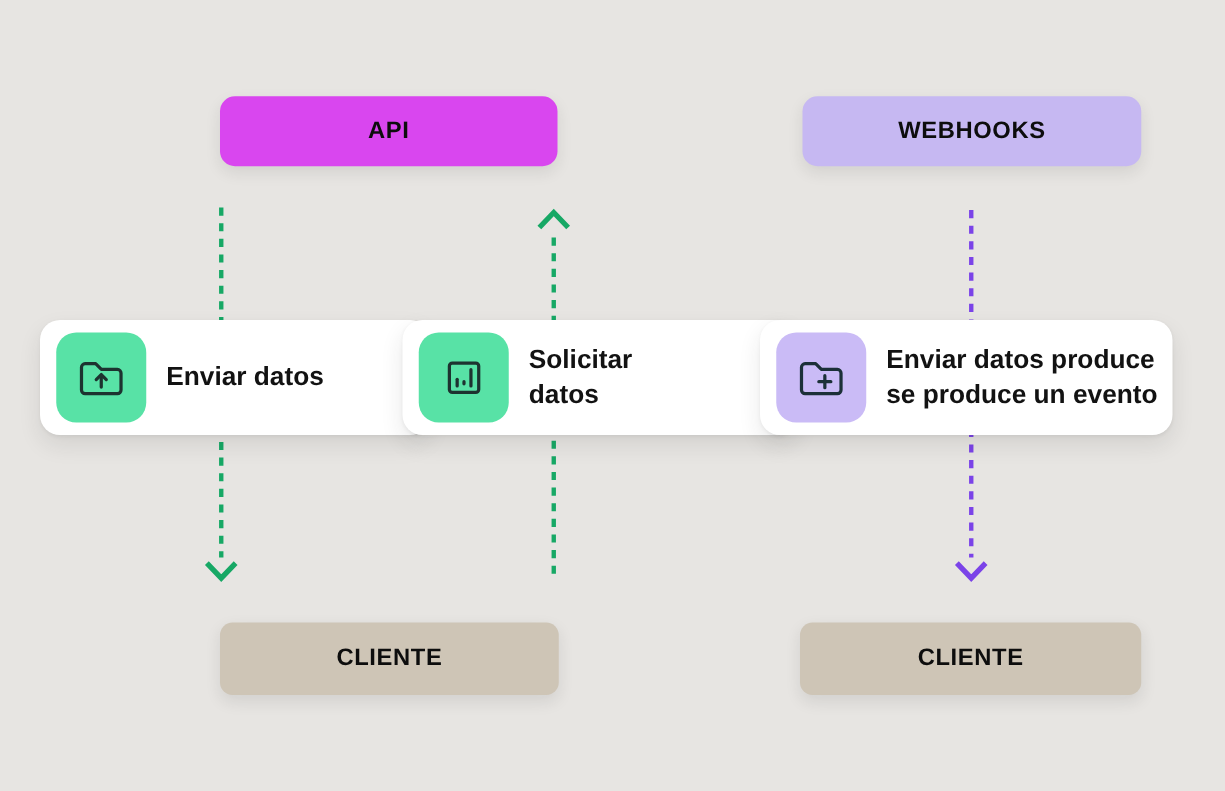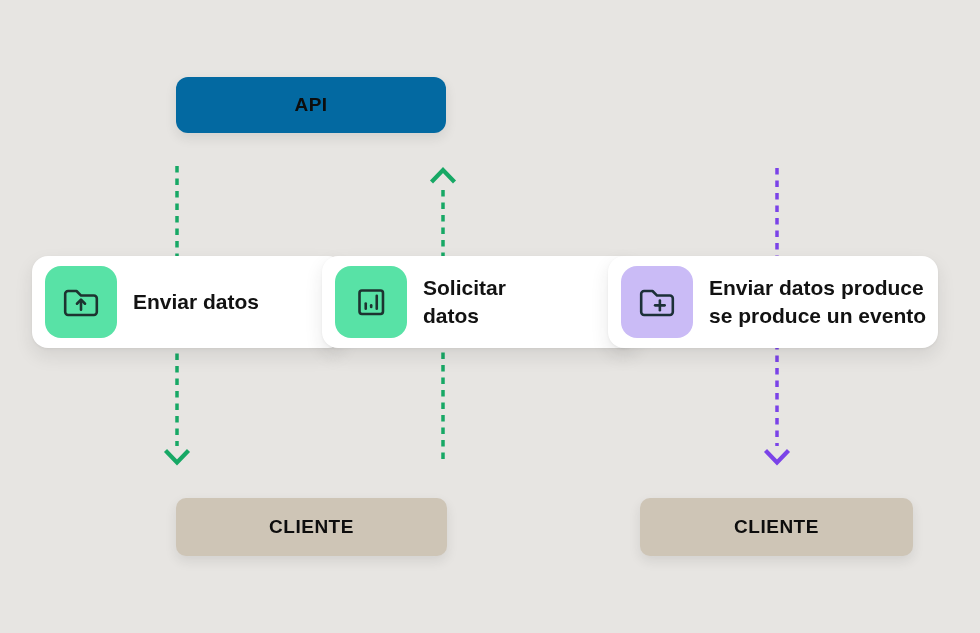--- a/index.html
+++ b/index.html
@@ -5,21 +5,21 @@
   html,body{margin:0;padding:0;}
   body{font-family:"Liberation Sans",sans-serif;background:#E7E5E2;}
   #canvas{position:relative;width:980px;height:633px;background:#E7E5E2;overflow:hidden;}
 
   .badge{
     position:absolute;display:flex;align-items:center;justify-content:center;
     border-radius:12px;font-weight:700;font-size:19px;color:#0d0d0d;
     letter-spacing:0.5px;box-shadow:0 5px 12px rgba(40,40,40,0.10);
     z-index:2;
   }
-  #api-badge{left:176px;top:77px;width:270px;height:56px;background:#0369a1;}
+  #api-badge{left:176px;top:77px;width:270px;height:56px;background:#d946ef;}
   #webhooks-badge{left:642px;top:77px;width:271px;height:56px;background:#C6B8F2;}
   #client-left{left:176px;top:498px;width:271px;height:58px;background:#CEC5B6;border-radius:10px;}
   #client-right{left:640px;top:498px;width:273px;height:58px;background:#CEC5B6;border-radius:10px;}
 
   .card{
     position:absolute;top:256px;height:92px;background:#FFFFFF;border-radius:16px;
     display:flex;align-items:center;gap:16px;padding-left:13px;box-sizing:border-box;
     box-shadow:0 8px 18px rgba(40,40,40,0.10),0 1px 3px rgba(0,0,0,0.05);
     z-index:2;
   }
@@ -66,20 +66,23 @@
 
     <g>
       <path class="dash purple" d="M777 168 V446"></path>
       <polyline class="head purple" points="765.5,450.5 777,462.5 788.5,450.5"></polyline>
     </g>
   </svg>
 
   <div class="badge" id="api-badge">
     <span>API</span>
   </div>
+  <div class="badge" id="webhooks-badge">
+    <span>WEBHOOKS</span>
+  </div>
 
   <div class="card" id="card-1">
     <div class="icon-tile tile-green">
       <svg width="46" height="46" viewBox="0 0 48 48" fill="none" stroke="#1d3330" stroke-width="2.7" stroke-linecap="round" stroke-linejoin="round">
         <path d="M7.5 34.5 V15.5 a3 3 0 0 1 3 -3 h8.8 l4.8 4.8 h13.4 a3 3 0 0 1 3 3 v14.2 a3 3 0 0 1 -3 3 h-27 a3 3 0 0 1 -3 -3 z"></path>
         <path d="M24 32 V22.2"></path>
         <polyline points="19.8,25.8 24,21.5 28.2,25.8"></polyline>
       </svg>
     </div>
     <div class="card-label">Enviar datos</div>

